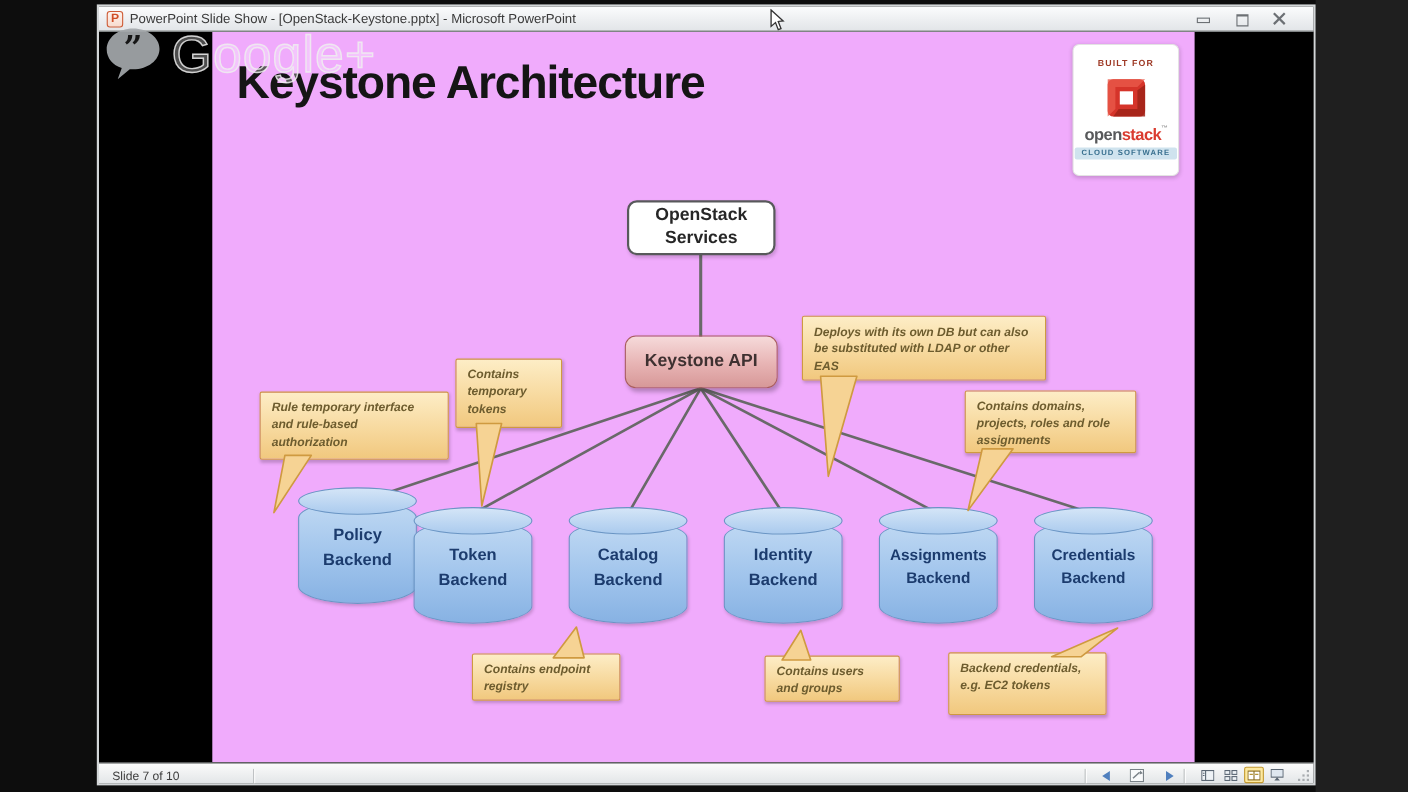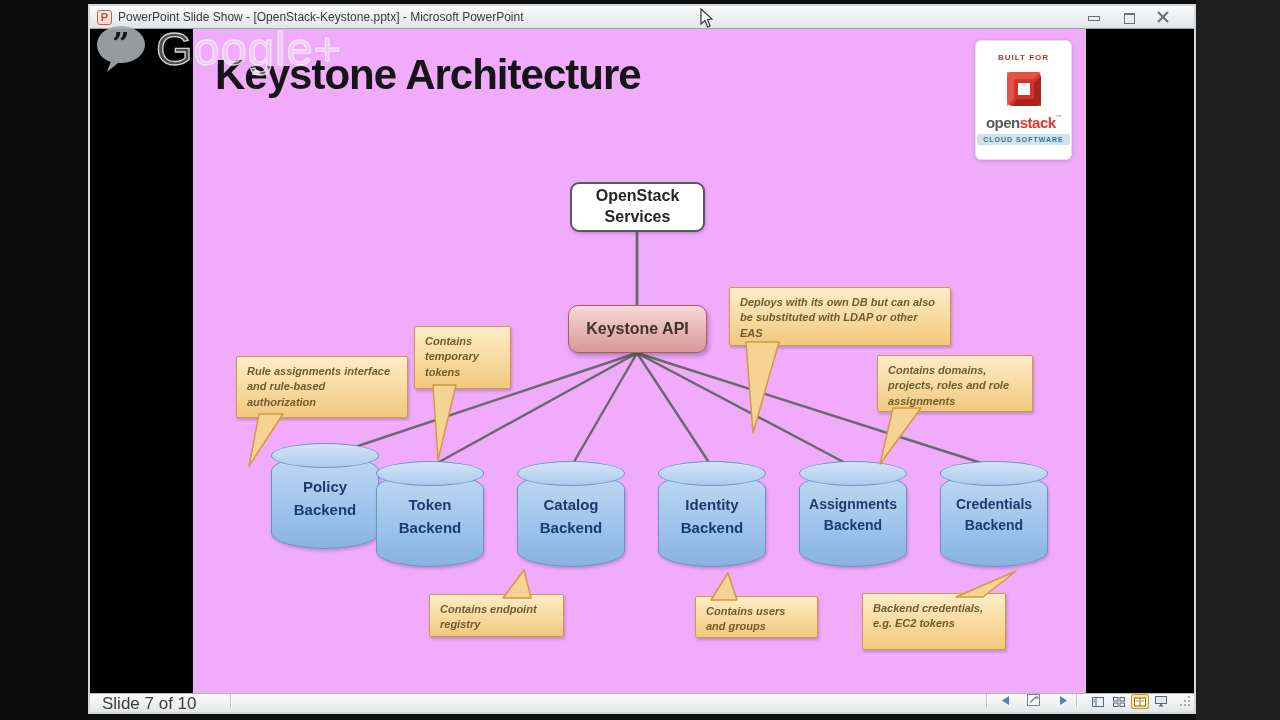--- a/index.html
+++ b/index.html
@@ -81,22 +81,22 @@
   
   .gplus { position:absolute; left:94px; top:25px; z-index:30; display:flex; align-items:center; }
   .gplus-text { margin-left:8px; font-size:47px; letter-spacing:1px; line-height:48px;
                 color:rgba(255,255,255,0.30); -webkit-text-stroke:1.3px rgba(238,238,238,0.85); }
 
   
   .cursor { position:absolute; left:700px; top:8px; z-index:40; }
 
   
   .statusbar { height:19px; background:linear-gradient(180deg,#fbfbfb,#e3e6e8);
-               border-top:1px solid #b5b8ba; display:flex; align-items:flex-start;
-               font-size:17px; color:#3c3c3c; }
+               border-top:1px solid #b5b8ba; display:flex; align-items:flex-end;
+               font-size:11px; color:#3c3c3c; }
   .sb-left { width:140px; padding-left:12px; }
   .sb-divider { width:1px; height:13px; background:#bfc2c4; box-shadow:1px 0 0 #fff; }
   .sb-spacer { flex:1; }
   .sb-icons { display:flex; align-items:center; gap:16px; margin:0 6px 0 12px; }
   .sb-views { display:flex; align-items:center; gap:3px; margin:0 8px 0 12px; }
   .view-btn { width:18px; height:15px; display:flex; align-items:center; justify-content:center; border-radius:2px; }
   .view-btn.active { background:#fde9a0; border:1px solid #c3992f; }
   .sb-grip { margin-right:2px; }
 </style>
 </head>
@@ -181,21 +181,21 @@
         <div class="cyl-label" style="font-size:14px;">Assignments
 Backend</div>
       </div>
       <div class="cylinder" style="left:747px; top:432px;">
         <div class="cyl-body"></div>
           <div class="cyl-lid"></div>
         <div class="cyl-label" style="font-size:14px;">Credentials
 Backend</div>
       </div>
 
-      <div class="callout" style="left:43px;  top:327px; width:172px; height:62px;">Rule assignments interface and rule-based authorization</div>
+      <div class="callout" style="left:43px;  top:327px; width:172px; height:62px;">Rule temporary interface and rule-based authorization</div>
       <div class="callout" style="left:221px; top:297px; width:97px;  height:63px;">Contains temporary tokens</div>
       <div class="callout" style="left:536px; top:258px; width:222px; height:59px;">Deploys with its own DB but can also be substituted with LDAP or other EAS</div>
       <div class="callout" style="left:684px; top:326px; width:156px; height:57px;">Contains domains, projects, roles and role assignments</div>
       <div class="callout" style="left:236px; top:565px; width:135px; height:43px;">Contains endpoint registry</div>
       <div class="callout" style="left:502px; top:567px; width:123px; height:42px;">Contains users and groups</div>
       <div class="callout" style="left:669px; top:564px; width:144px; height:57px;">Backend credentials, e.g. EC2 tokens</div>
 
       <svg class="layer layer-pointers" viewBox="0 0 893 664">
         <g fill="#f6d394" stroke="#cf9a40" stroke-width="1.5" stroke-linejoin="round">
           <polygon points="66,385 90,385 56,437"></polygon>

